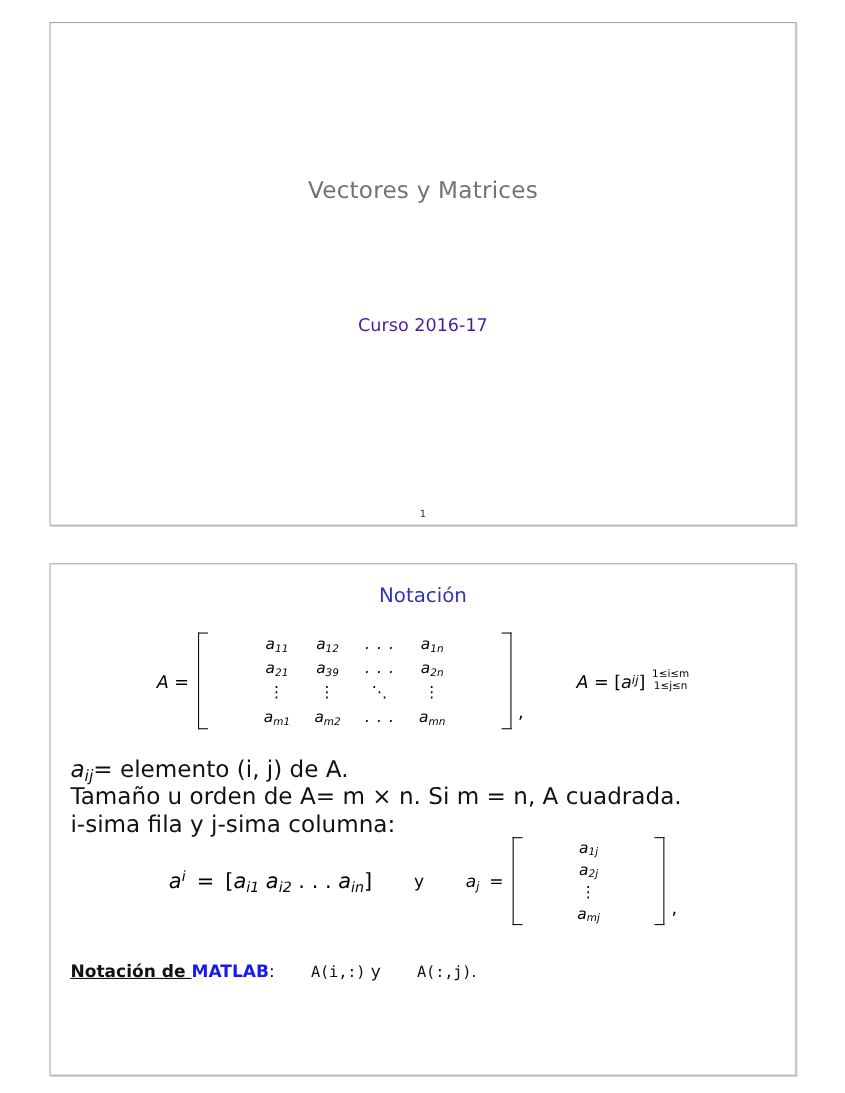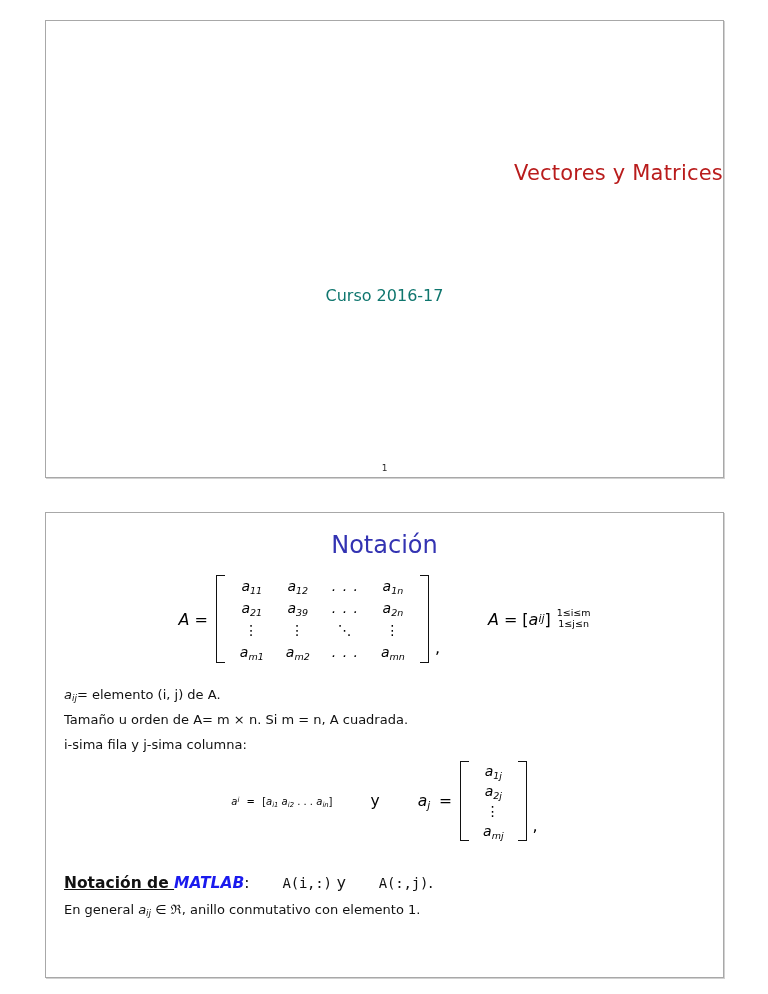--- a/index.html
+++ b/index.html
@@ -35,37 +35,37 @@
   #slide-2 { left: 45px; top: 512px; width: 679px; height: 466px; }
 
   .slide-inner {
     position: relative;
     width: 100%;
     height: 100%;
   }
 
   
   .title-text {
-    color: #b91c1c;
+    color: #737373;
     font-size: 21px;
-    text-align: right;
+    text-align: center;
     letter-spacing: 0.2px;
   }
   .frame-title {
     position: absolute;
     left: 0; right: 0;
     top: 18px;
     color: #3333b2;
-    font-size: 24px;
+    font-size: 18px;
     text-align: center;
   }
   .subtitle-text {
     font-size: 16px;
     text-align: center;
-    color: #0f766e;
+    color: #4c1d95;
   }
   .page-number {
     position: absolute;
     left: 0; right: 0;
     text-align: center;
     font-size: 9px;
     color: #2b2b2b;
   }
 
   
@@ -85,20 +85,21 @@
     line-height: 0;
   }
   sub { vertical-align: -0.28em; }
   sup { vertical-align: 0.5em; }
 
   
   .matrix-wrap {
     display: inline-flex;
     align-items: center;
     vertical-align: middle;
+    gap: 36px;
   }
   .bracket {
     width: 9px;
     align-self: stretch;
     border-top: 1.4px solid #111;
     border-bottom: 1.4px solid #111;
     box-sizing: border-box;
   }
   .bracket.left  { border-left: 1.4px solid #111; margin-right: 4px; }
   .bracket.right { border-right: 1.4px solid #111; margin-left: 4px; }
@@ -156,60 +157,60 @@
     font-style: normal;
     line-height: 1.12;
     margin-left: 6px;
     text-align: center;
     font-family: "DejaVu Sans", sans-serif;
   }
 
   .body-line {
     position: absolute;
     left: 18px;
-    font-size: 13px;
+    font-size: 21px;
     font-family: "DejaVu Sans", sans-serif;
     color: #111;
     white-space: nowrap;
   }
   #line-aij   { top: 174px; }
   #line-size  { top: 199px; }
   #line-rowcol{ top: 224px; }
 
   #eq-row-2 {
     position: absolute;
     left: 0; right: 0;
     top: 248px;
     display: flex;
     align-items: center;
     justify-content: center;
   }
   .rowvec {
-    font-size: 10px;
+    font-size: 19px;
     font-family: "DejaVu Sans", sans-serif;
     font-style: italic;
     white-space: nowrap;
   }
   .y-sep {
     font-size: 15.5px;
     font-family: "DejaVu Sans", sans-serif;
     font-style: normal;
     margin: 0 38px;
   }
   .colvec-lhs {
     font-size: 15.5px;
     font-family: "DejaVu Sans", sans-serif;
     font-style: italic;
     padding-right: 8px;
   }
   table.mat.colmat td { padding: 2px 10px; font-size: 14px; }
 
   #line-matlab { top: 361px; font-size: 15.5px; }
   #line-matlab .bold { font-weight: bold; text-decoration: underline; }
-  #line-matlab .matlab-kw { font-weight: bold; color: #1a1aee; font-style: italic; }
+  #line-matlab .matlab-kw { font-weight: bold; color: #1a1aee; }
   .code {
     font-family: "DejaVu Sans Mono", monospace;
     font-size: 14px;
     font-style: normal;
     letter-spacing: -0.2px;
     margin-left: 28px;
   }
   #line-general { top: 387px; }
   #line-set     { top: 413px; }
   .frak {
@@ -343,21 +344,18 @@
           <span class="bracket right"></span>
         </span>
 
         <span class="eq-comma">,</span>
       </div>
 
       <div class="body-line" id="line-matlab">
         <span class="bold">Notación de </span><span class="matlab-kw">MATLAB</span><span>: </span><span class="code">A(i,:)</span><span> y </span><span class="code">A(:,j)</span><span>.</span>
       </div>
 
-      <div class="body-line" id="line-general">
-        <span>En general </span><span class="var">a</span><sub class="var">ij</sub><span> ∈ </span><span class="frak">ℜ</span><span>, anillo conmutativo con elemento 1.</span>
-      </div>
 
 
     </div>
   </div>
 
 </div>
 
 </body></html>

